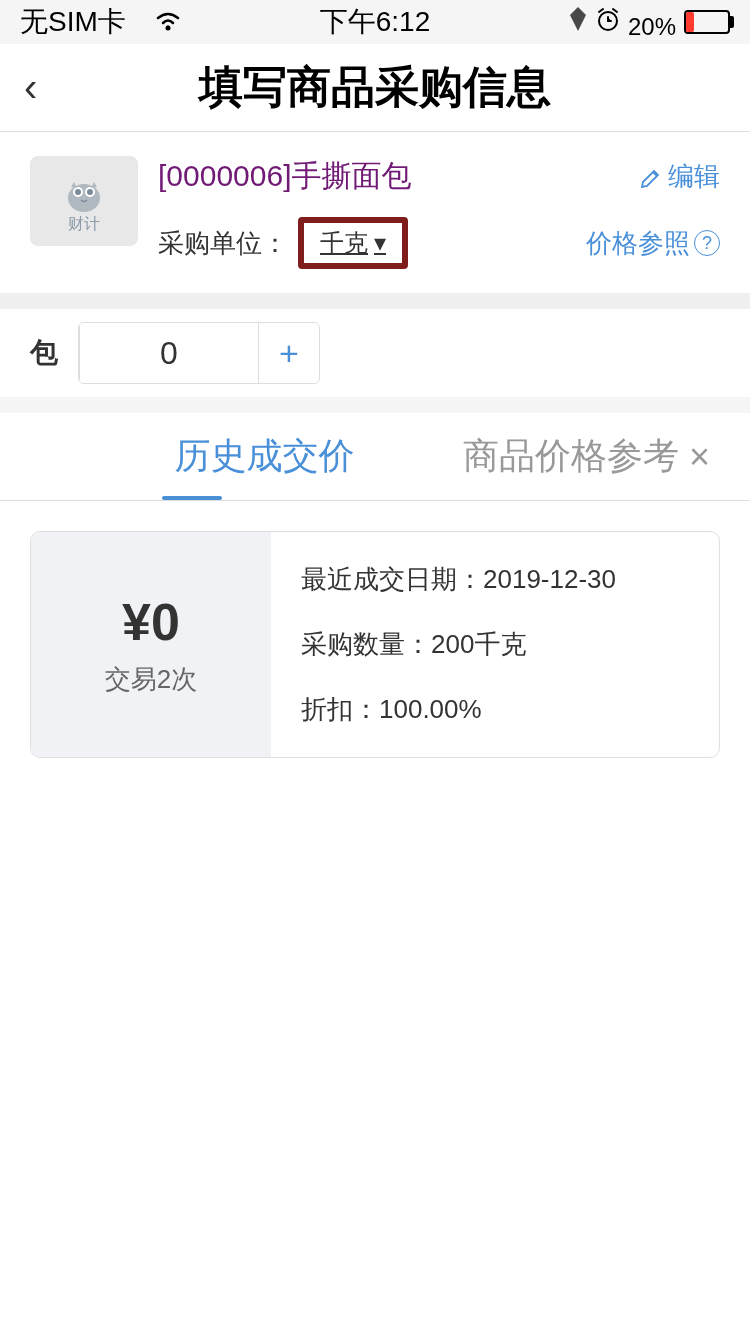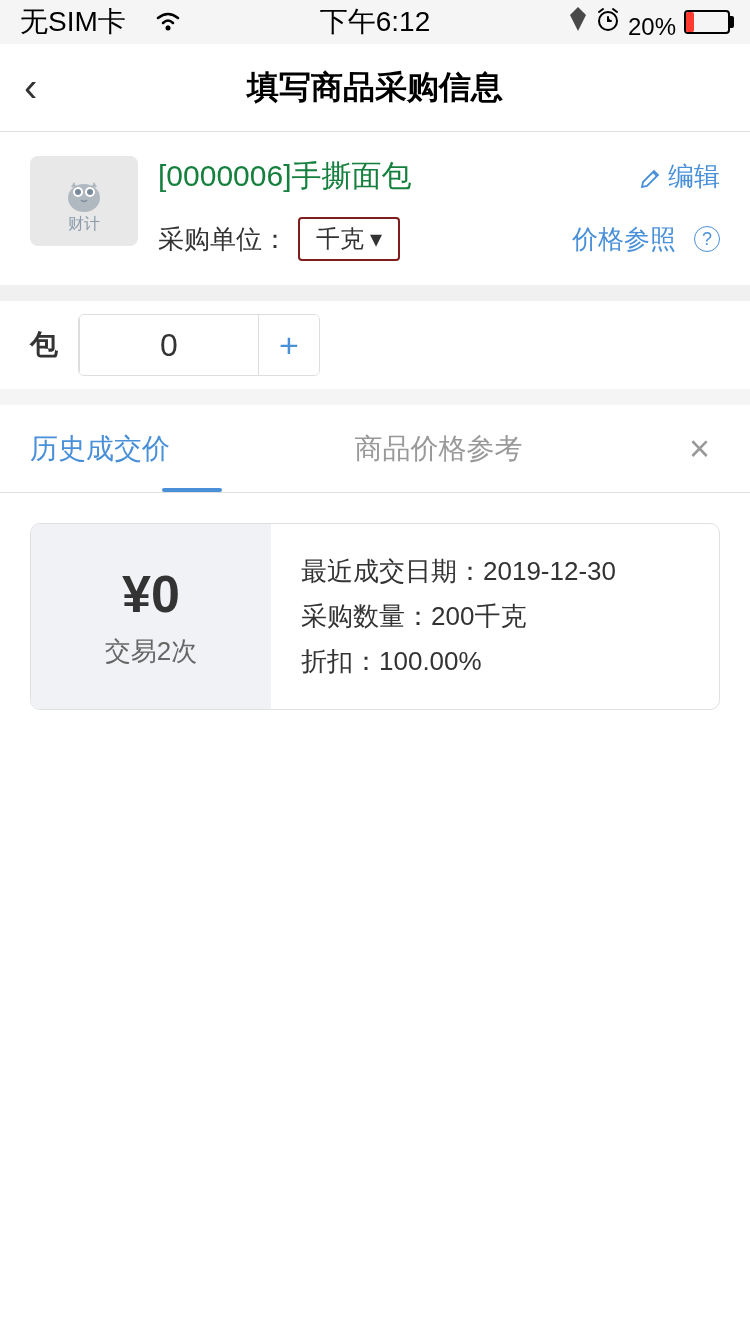--- a/index.html
+++ b/index.html
@@ -84,21 +84,21 @@
     .nav-back {
       position: absolute;
       left: 24px;
       font-size: 36px;
       color: #333;
       display: flex;
       align-items: center;
       cursor: pointer;
     }
     .nav-title {
-      font-size: 32px;
+      font-size: 44px;
       font-weight: 600;
       color: #000;
     }
 
     
     .product-section {
       background: #fff;
       padding: 24px 30px;
       margin-top: 0;
     }
@@ -122,21 +122,21 @@
       flex: 1;
     }
     .product-name-row {
       display: flex;
       justify-content: space-between;
       align-items: center;
       margin-bottom: 20px;
     }
     .product-name {
       font-size: 30px;
-      color: #15803d;
+      color: #701a75;
       font-weight: 500;
     }
     .edit-btn {
       font-size: 26px;
       color: #4a90d9;
       display: flex;
       align-items: center;
       gap: 6px;
       cursor: pointer;
     }
@@ -146,36 +146,37 @@
       align-items: center;
     }
     .unit-label {
       font-size: 26px;
       color: #333;
       display: flex;
       align-items: center;
       gap: 10px;
     }
     .unit-select {
-      border: 2px solid #7f1d1d;
+      border: 6px solid #7f1d1d;
       border-radius: 4px;
       padding: 4px 16px;
       font-size: 24px;
       color: #333;
       display: flex;
       align-items: center;
       gap: 6px;
       cursor: pointer;
+      text-decoration: underline;
     }
     .price-ref {
       font-size: 26px;
       color: #4a90d9;
       display: flex;
       align-items: center;
-      gap: 18px;
+      gap: 4px;
       cursor: pointer;
     }
 
     
     .section-separator {
       height: 16px;
       background: #f0f0f0;
     }
 
     
@@ -239,28 +240,28 @@
       display: flex;
       align-items: center;
       height: 88px;
       border-bottom: 1px solid #e0e0e0;
       padding: 0 30px;
       position: relative;
     }
     .panel-tab {
       flex: 1;
       text-align: center;
-      font-size: 28px;
+      font-size: 36px;
       color: #999;
       cursor: pointer;
       position: relative;
       height: 100%;
       display: flex;
       align-items: center;
-      justify-content: flex-start;
+      justify-content: flex-end;
     }
     .panel-tab.active {
       color: #4a90d9;
     }
     .panel-tab.active::after {
       content: '';
       position: absolute;
       bottom: 0;
       left: 50%;
       transform: translateX(-50%);
@@ -307,21 +308,21 @@
     .history-times {
       font-size: 26px;
       color: #666;
       margin-top: 10px;
     }
     .history-right {
       flex: 1;
       padding: 30px 30px;
       display: flex;
       flex-direction: column;
-      gap: 10px;
+      gap: 30px;
     }
     .history-detail-row {
       font-size: 26px;
       color: #333;
     }
 
     
     .main-content {
       background: #f5f5f5;
       min-height: 600px;

